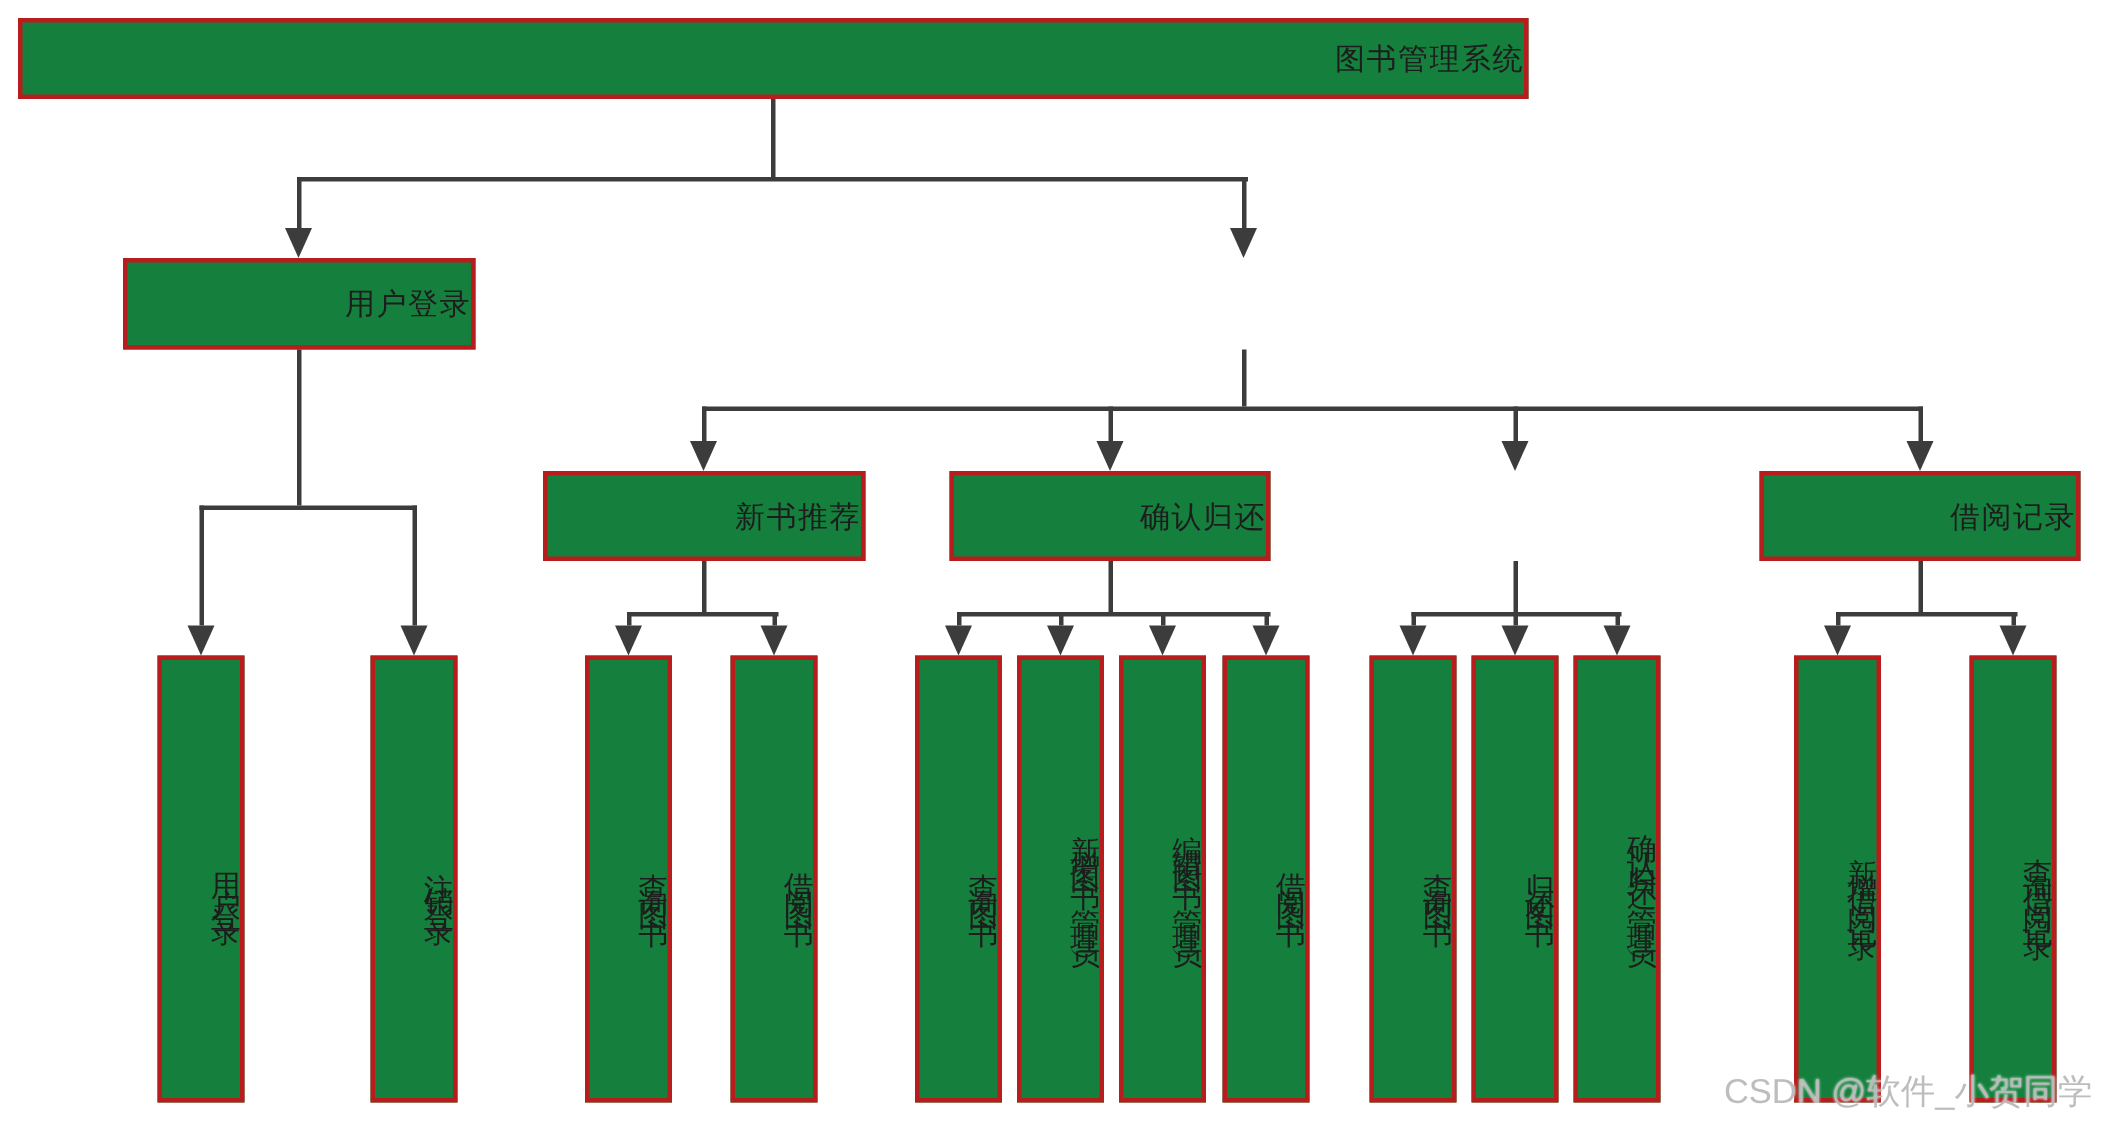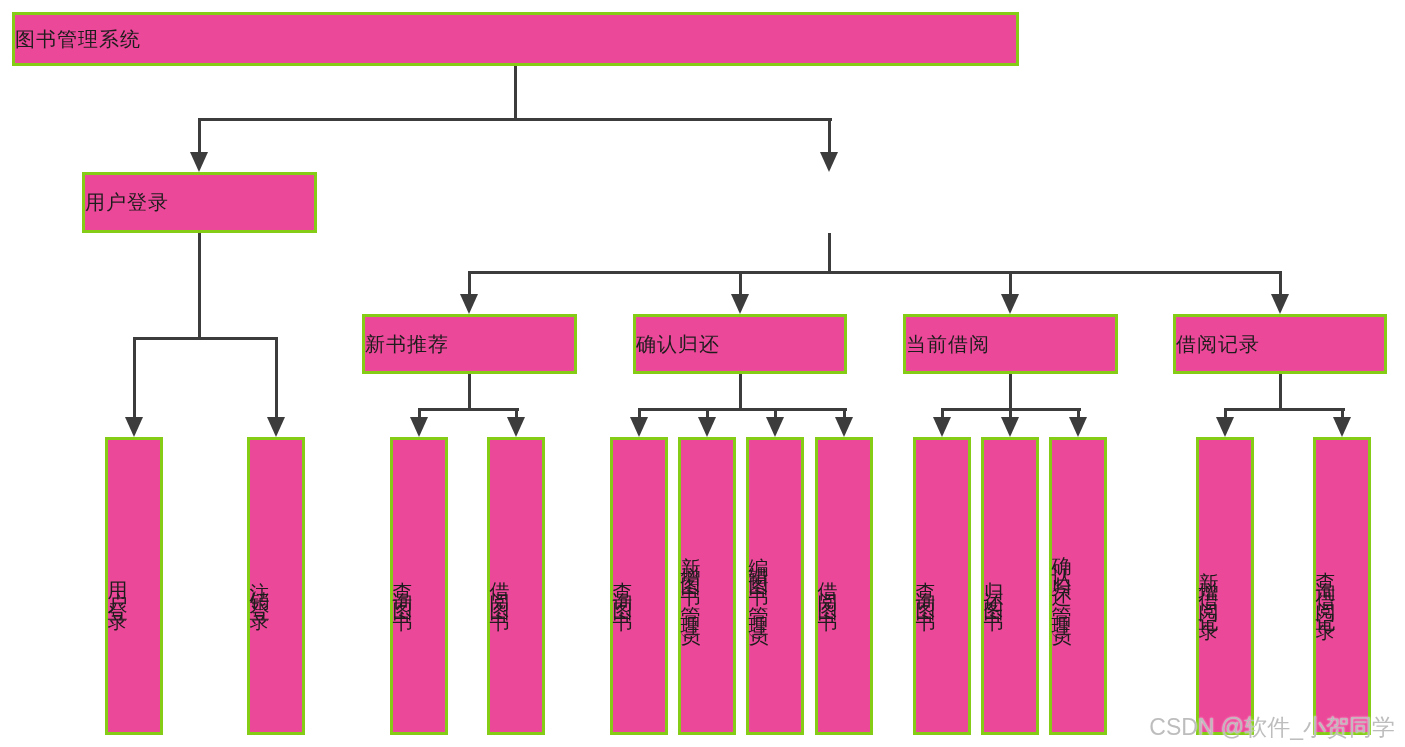--- a/index.html
+++ b/index.html
@@ -11,25 +11,25 @@
   #stage {
     position: relative;
     width: 1405px;
     height: 747px;
     background: #ffffff;
     overflow: hidden;
   }
   .box {
     position: absolute;
     box-sizing: border-box;
-    border: 3px solid #84cc16;
-    background: #ec4899;
+    border: 3px solid #b91c1c;
+    background: #15803d;
     display: flex;
     align-items: center;
-    justify-content: flex-start;
+    justify-content: flex-end;
     color: #1d1d1d;
   }
   .hbox { font-size: 20px; letter-spacing: 1px; }
   .vbox { font-size: 20px; }
   .vbox span {
     writing-mode: vertical-rl;
     letter-spacing: 10px;
     line-height: 1;
   }
   .vl, .hl {
@@ -69,23 +69,20 @@
 
   <div class="box hbox" style="left:82px; top:172px; width:235px; height:61px;">
     <span>用户登录</span>
   </div>
 
   <div class="box hbox" style="left:362px; top:314px; width:215px; height:60px;">
     <span>新书推荐</span>
   </div>
   <div class="box hbox" style="left:633px; top:314px; width:214px; height:60px;">
     <span>确认归还</span>
-  </div>
-  <div class="box hbox" style="left:903px; top:314px; width:215px; height:60px;">
-    <span>当前借阅</span>
   </div>
   <div class="box hbox" style="left:1173px; top:314px; width:214px; height:60px;">
     <span>借阅记录</span>
   </div>
 
   <div class="box vbox" style="left:105px; top:437px; width:58px; height:298px;">
     <span>用户登录</span>
   </div>
   <div class="box vbox" style="left:247px; top:437px; width:58px; height:298px;">
     <span>注销登录</span>

